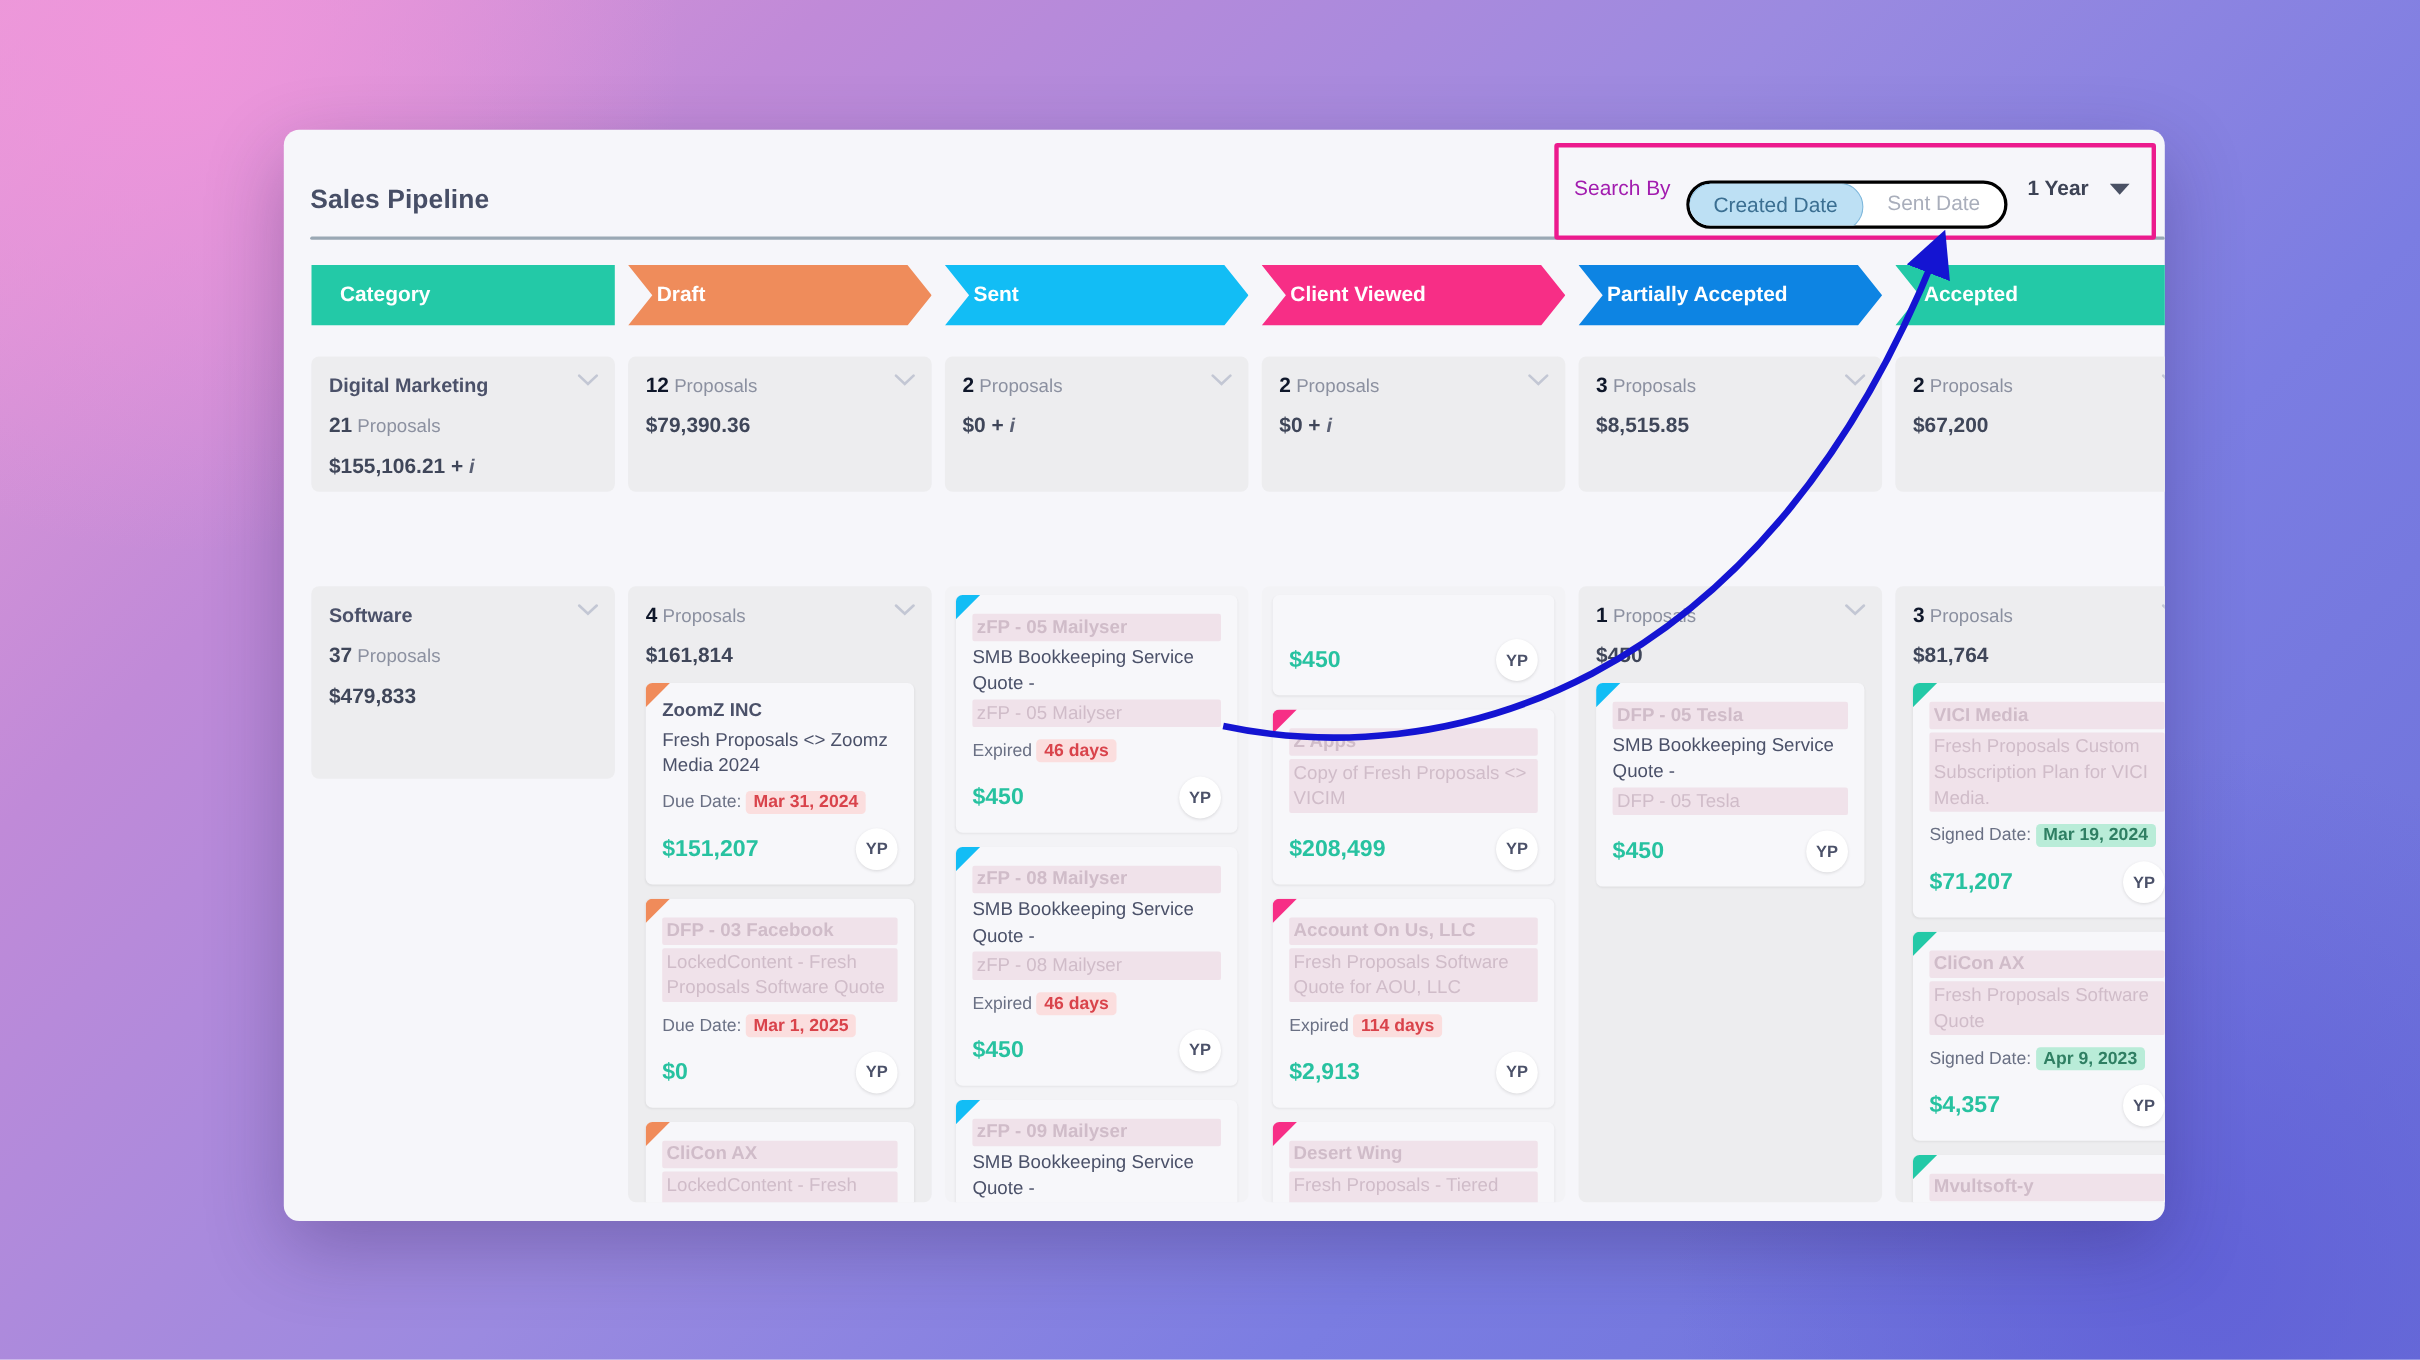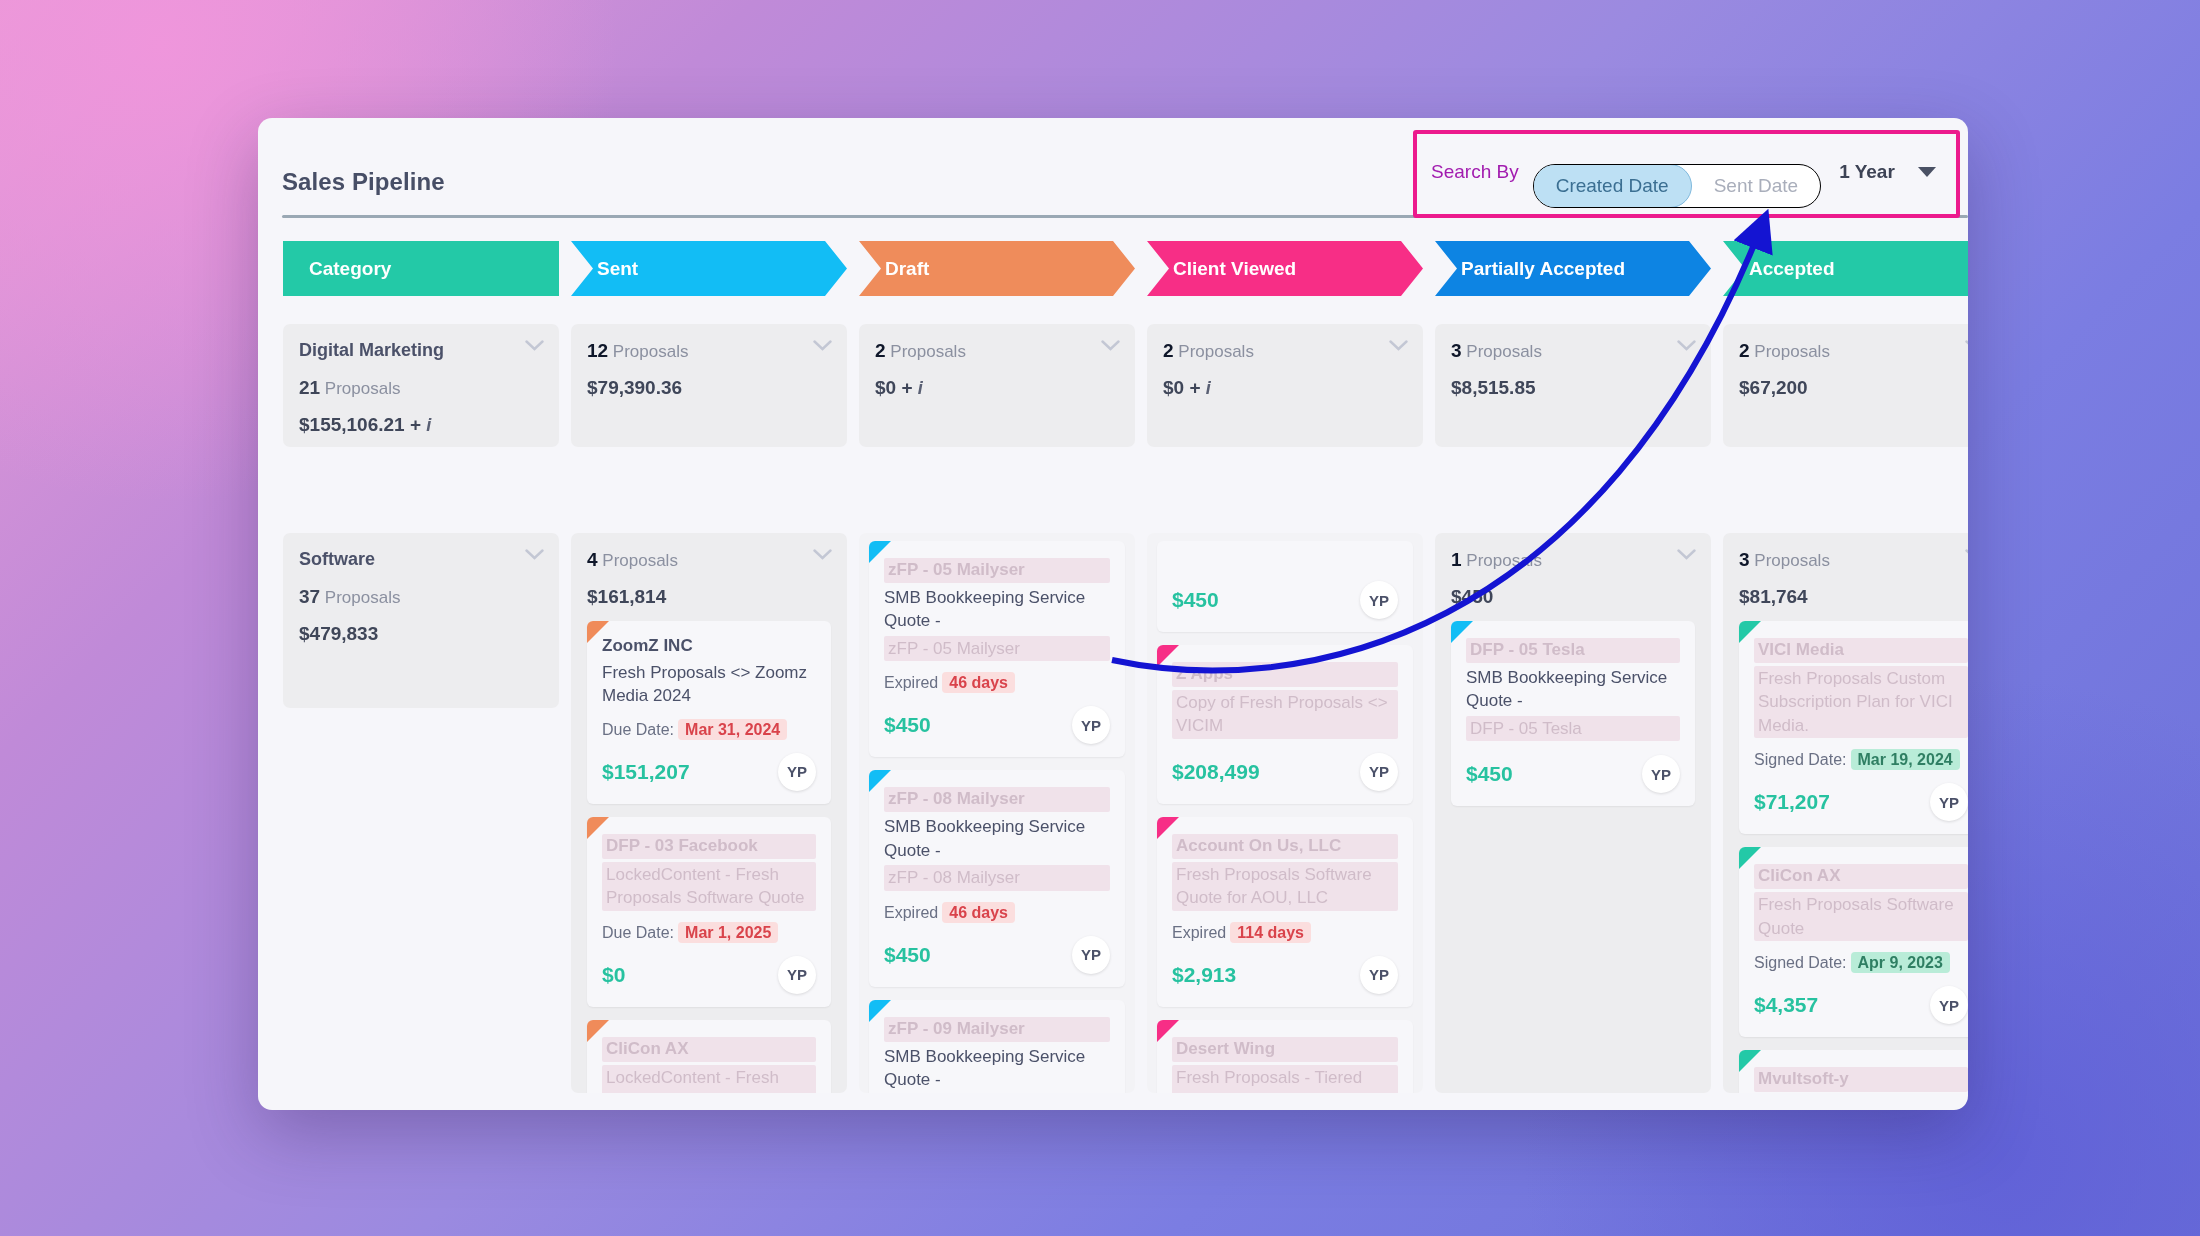--- a/index.html
+++ b/index.html
@@ -42,21 +42,21 @@
     position: absolute; left: 1155px; top: 12px; width: 547px; height: 88px;
     border: 4px solid #ec1a8d; border-radius: 3px;
   }
   .search-inner {
     position: absolute; left: 14px; top: 12px; right: 10px; height: 52px;
     display: flex; align-items: center; gap: 14px;
   }
   .search-by-label { font-size: 19px; color: #a21caf; white-space: nowrap; }
   .seg {
     display: flex; background: #ffffff; border-radius: 26px; height: 44px;
-    border: 1px solid #000000; overflow: hidden; margin-top: 28px;
+    border: 3px solid #000000; overflow: hidden; margin-top: 28px;
   }
   .seg-btn {
     display: flex; align-items: center; justify-content: center;
     padding: 0 22px; font-size: 19px; cursor: pointer; white-space: nowrap;
     background: transparent; border: none; font-family: inherit;
   }
   .seg-btn.active {
     background: #bde0f4; color: #3b6f92; border-radius: 26px;
     border: 1px solid #7fb8dc; height: 44px; margin: -1px 0 0 -1px;
   }
@@ -178,31 +178,31 @@
      <div class="chev-head">
        <svg class="shape" viewBox="0 0 276 55" preserveAspectRatio="none" width="100%" height="100%">
               <path d="M0,0 L276,0 L276,55 L0,55 Z" fill="#23c9a7"></path>
             </svg>
        <span class="lbl">Category</span>
      </div>
    </div>
         <div class="col">
      <div class="chev-head">
        <svg class="shape" viewBox="0 0 276 55" preserveAspectRatio="none" width="100%" height="100%">
+              <path d="M0,0 L254,0 L276,27.5 L254,55 L0,55 L22,27.5 Z" fill="#ef8c5b"></path>
+            </svg>
+       <span class="lbl">Draft</span>
+     </div>
+   </div>
+        <div class="col">
+     <div class="chev-head">
+       <svg class="shape" viewBox="0 0 276 55" preserveAspectRatio="none" width="100%" height="100%">
               <path d="M0,0 L254,0 L276,27.5 L254,55 L0,55 L22,27.5 Z" fill="#12bdf5"></path>
             </svg>
        <span class="lbl">Sent</span>
-     </div>
-   </div>
-        <div class="col">
-     <div class="chev-head">
-       <svg class="shape" viewBox="0 0 276 55" preserveAspectRatio="none" width="100%" height="100%">
-              <path d="M0,0 L254,0 L276,27.5 L254,55 L0,55 L22,27.5 Z" fill="#ef8c5b"></path>
-            </svg>
-       <span class="lbl">Draft</span>
      </div>
    </div>
         <div class="col">
      <div class="chev-head">
        <svg class="shape" viewBox="0 0 276 55" preserveAspectRatio="none" width="100%" height="100%">
               <path d="M0,0 L254,0 L276,27.5 L254,55 L0,55 L22,27.5 Z" fill="#f72e86"></path>
             </svg>
        <span class="lbl">Client Viewed</span>
      </div>
    </div>

